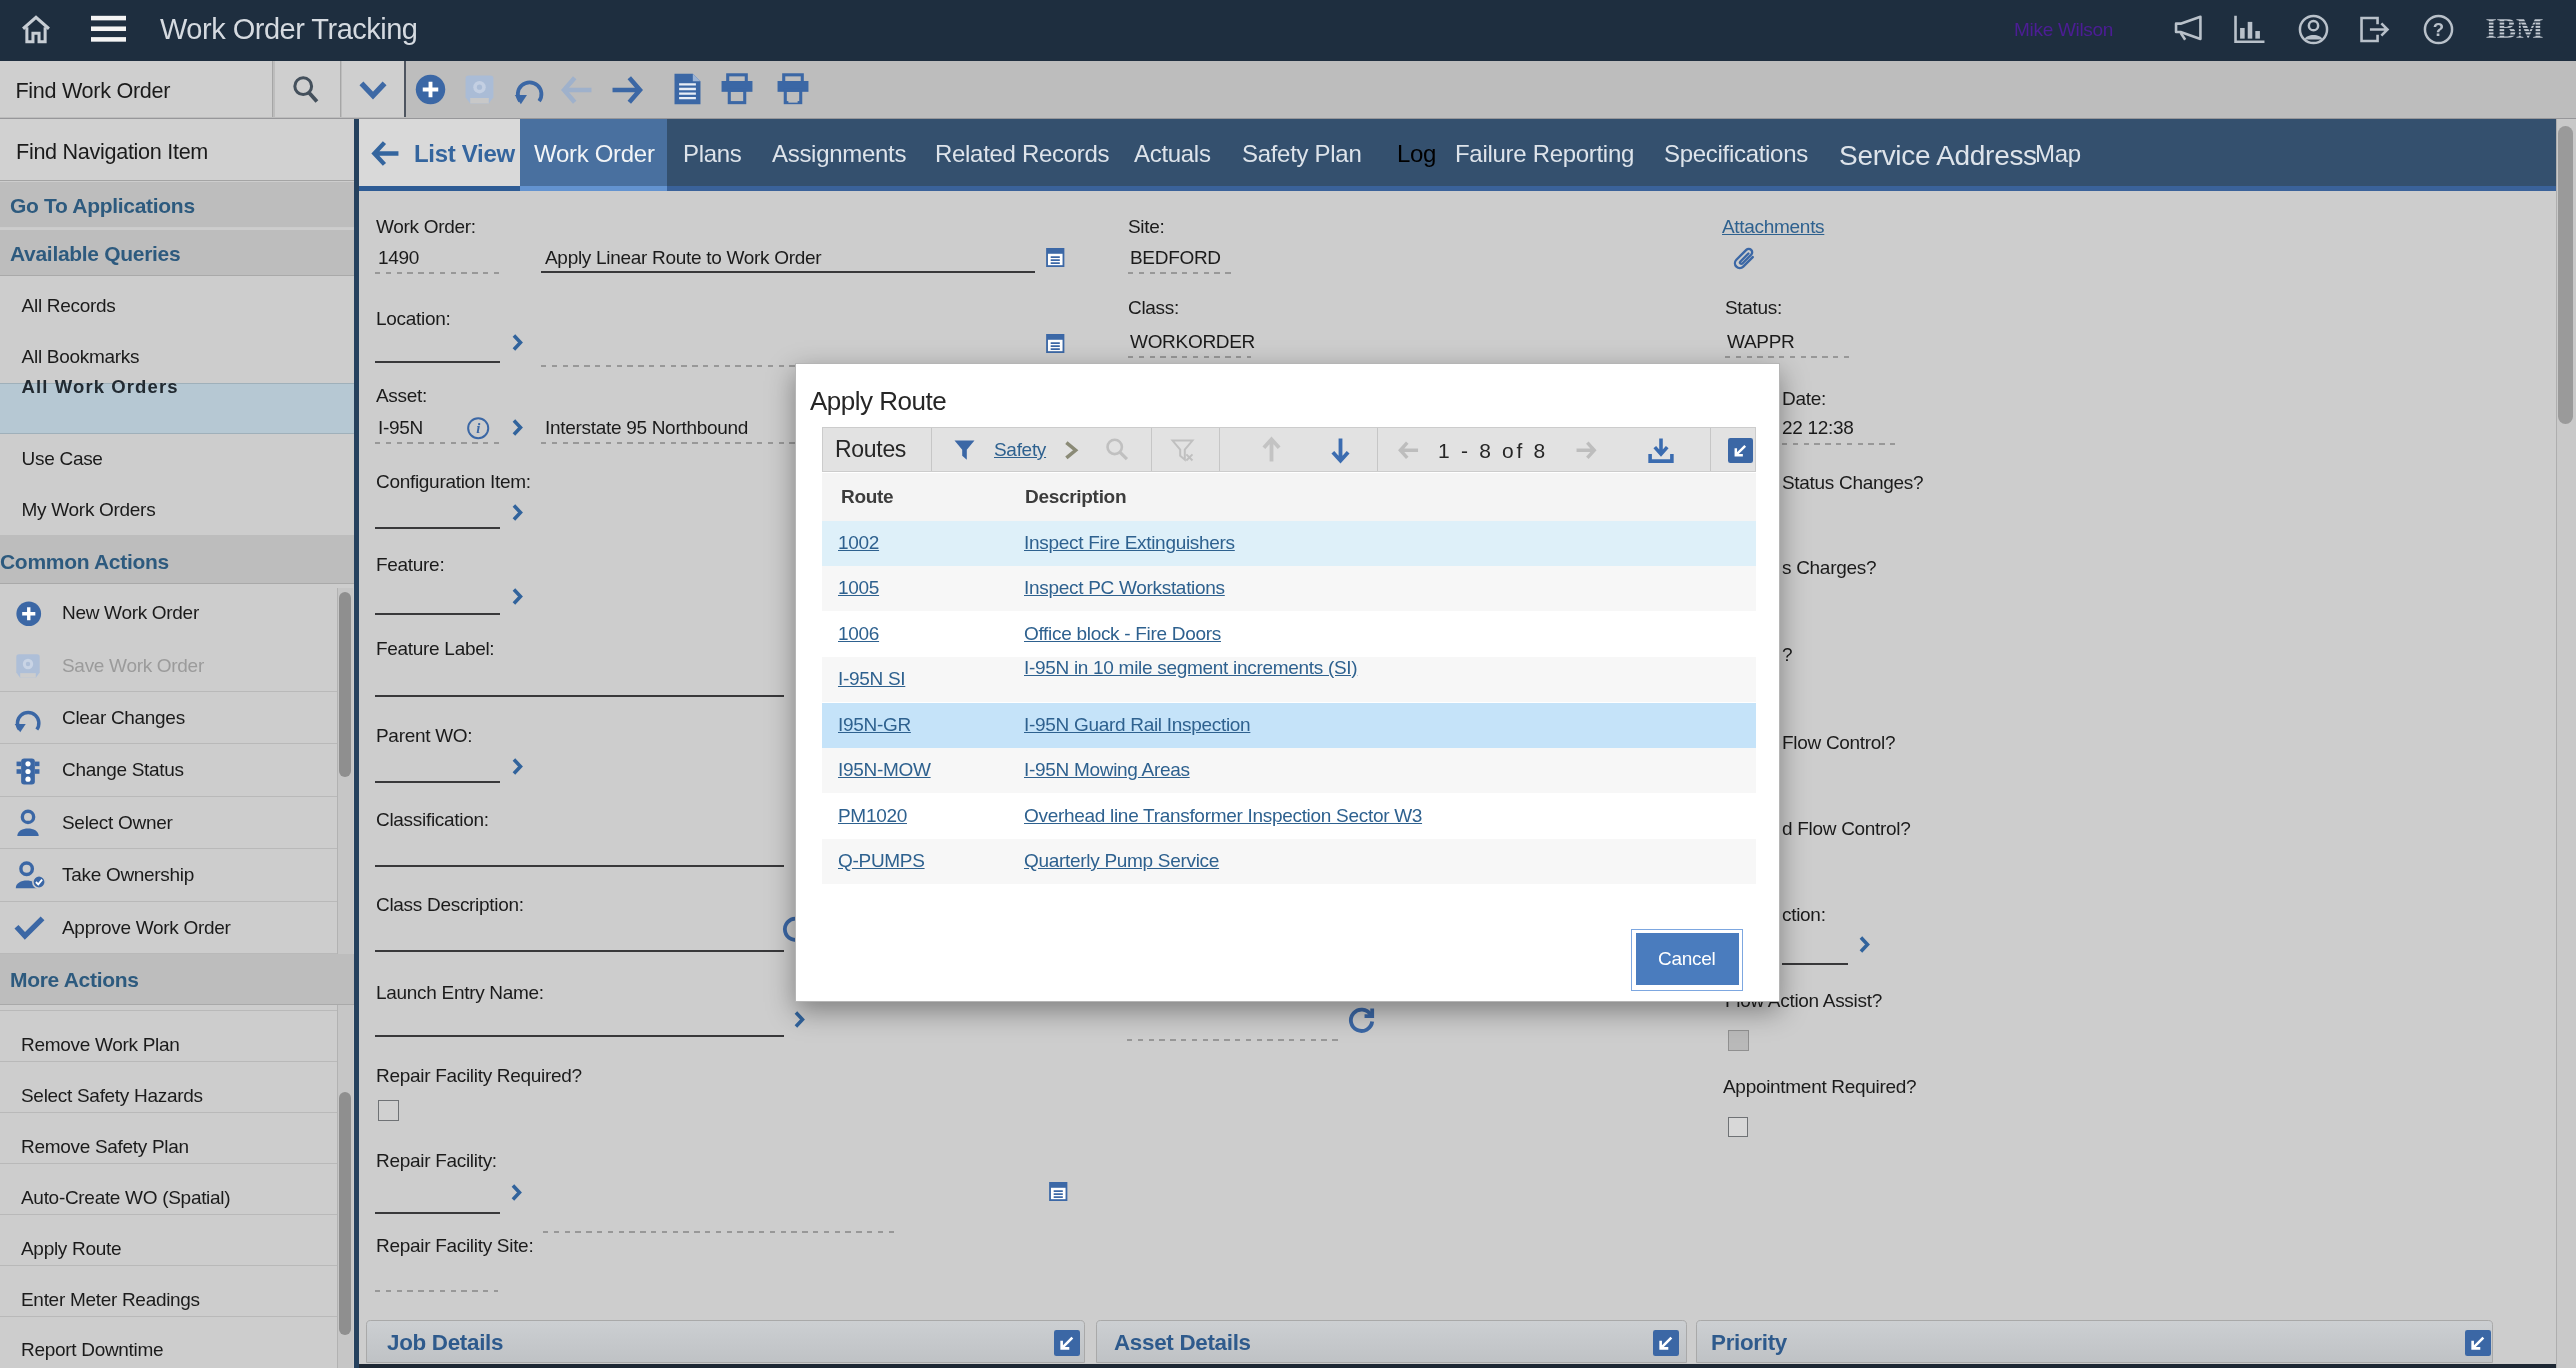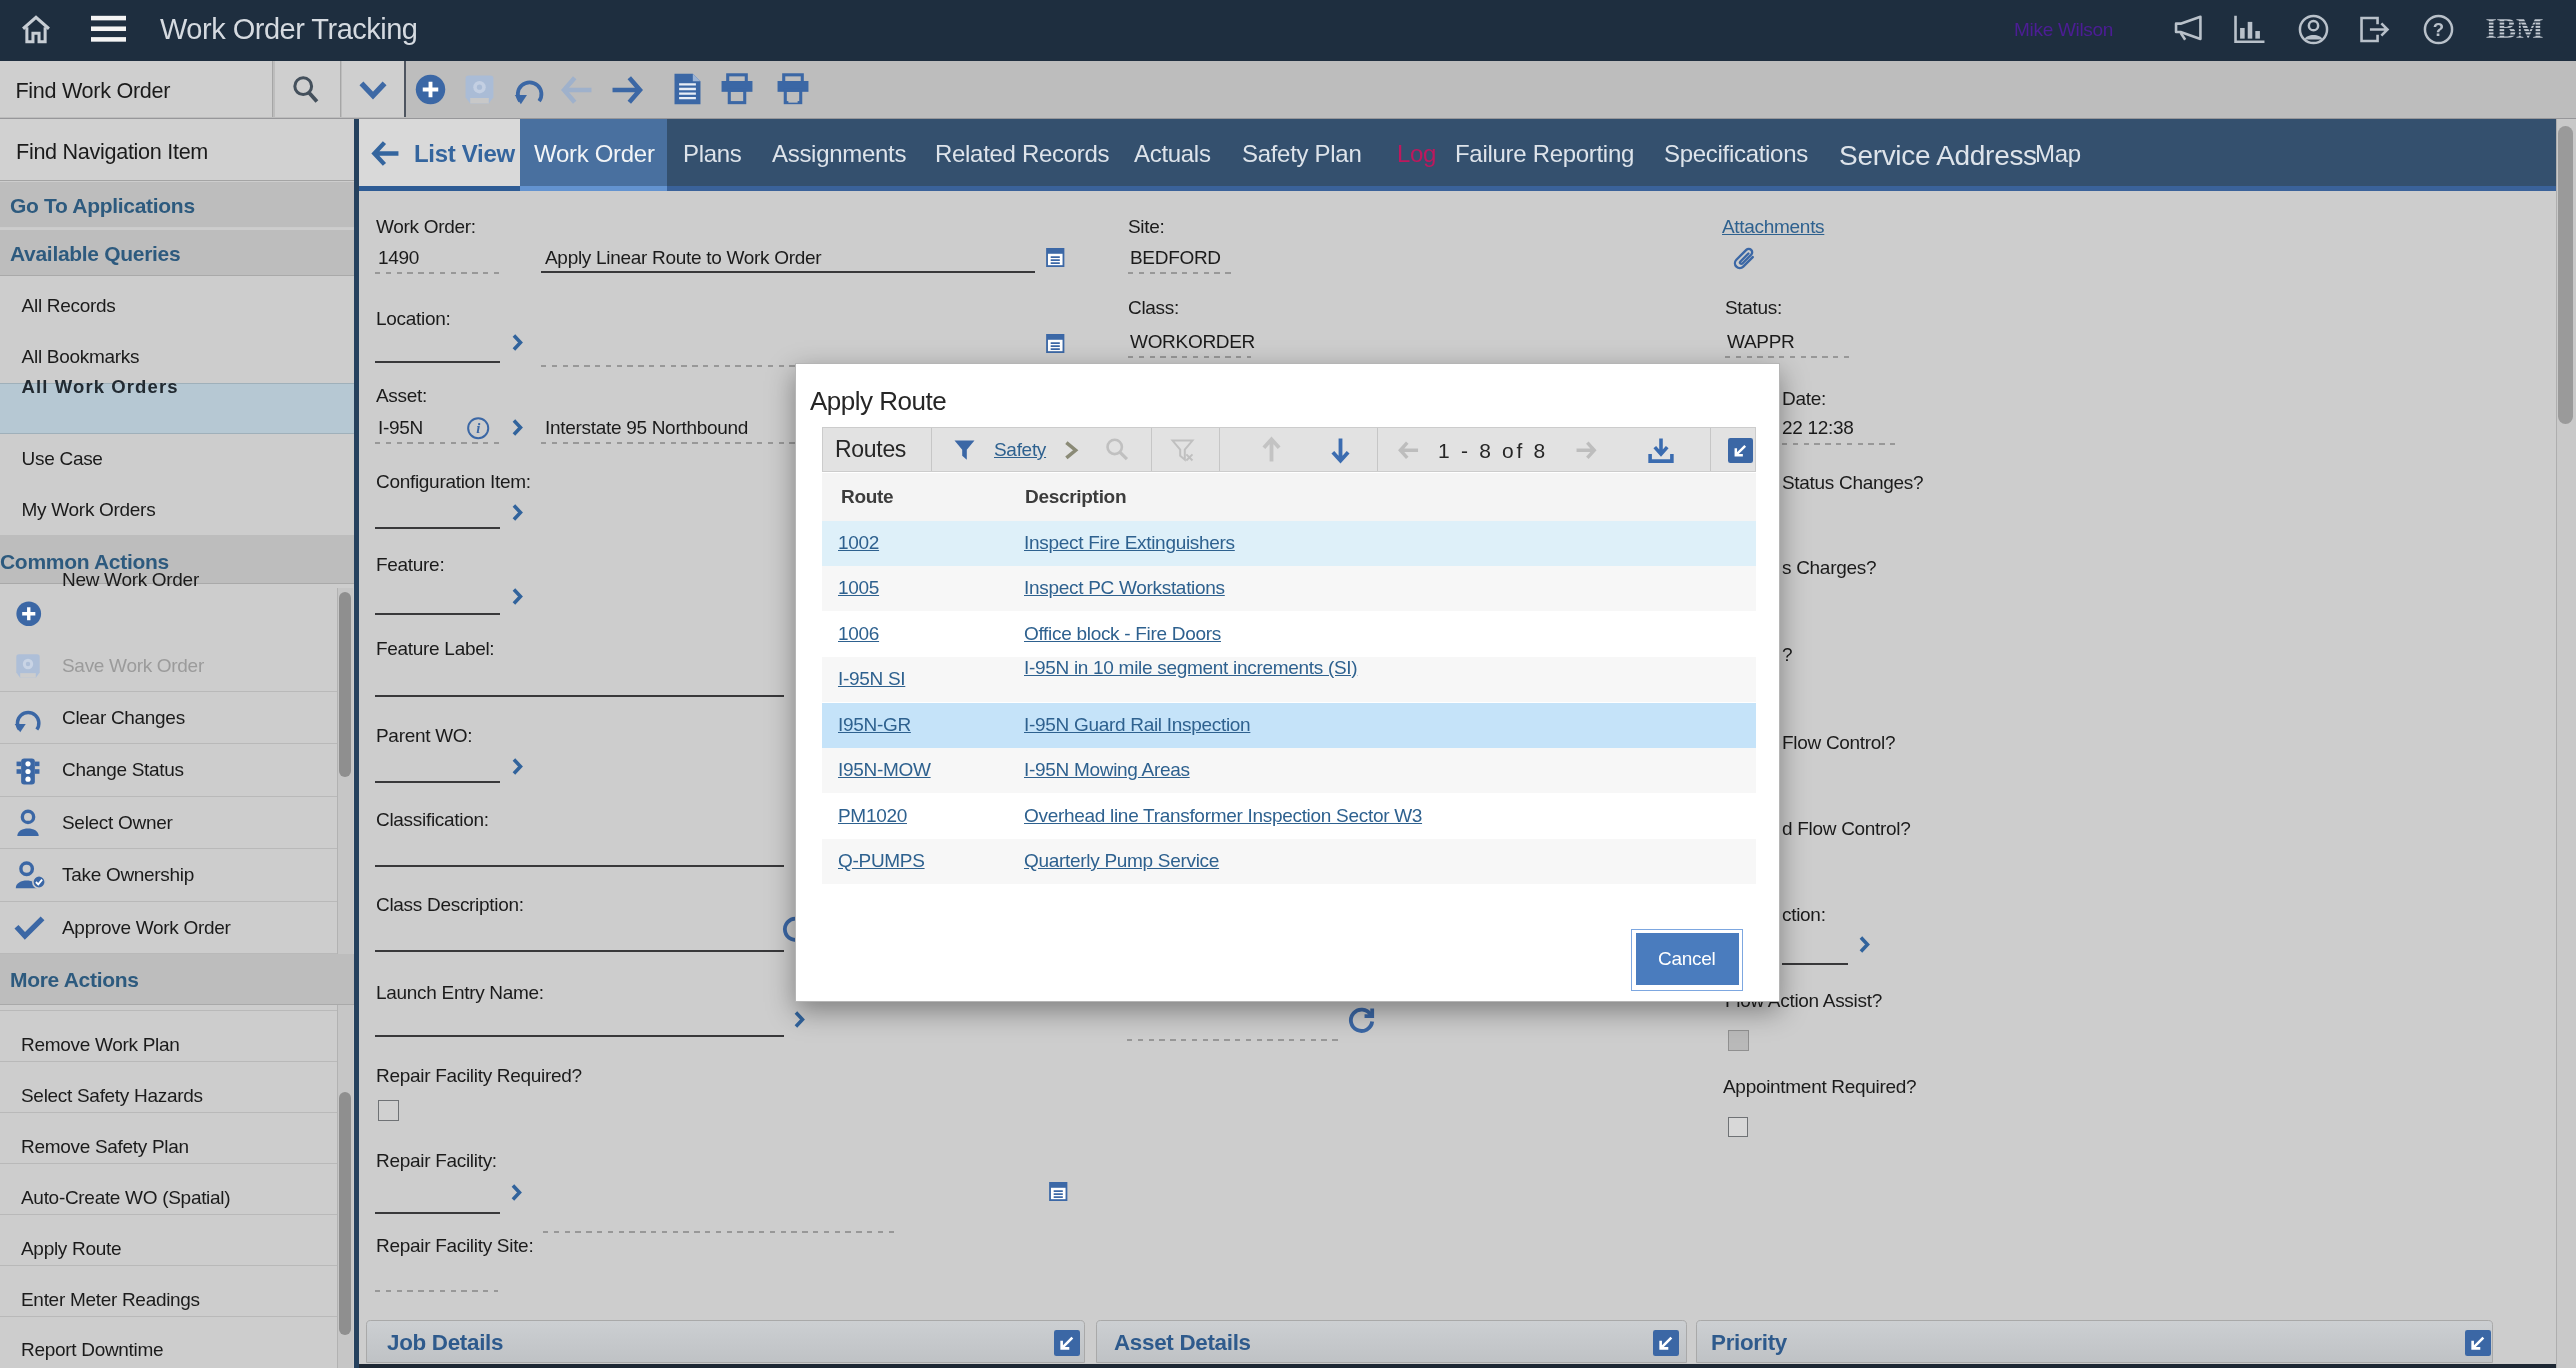--- a/index.html
+++ b/index.html
@@ -145,21 +145,21 @@
 <div class="t" style="left:414px;top:142px;font-size:24px;font-weight:bold;color:#34659e;">List View</div>
 
 <div class="abs" style="left:520px;top:119px;width:147px;height:67px;background:#49709f;"></div>
 <div class="abs" style="left:520px;top:186px;width:147px;height:5.4px;background:#6393d0;"></div>
 <div class="t" style="left:534px;top:142px;font-size:24px;color:#f2f4f6;">Work Order</div>
 <div class="t" style="left:683px;top:142px;font-size:24px;color:#dde3ea;">Plans</div>
 <div class="t" style="left:772px;top:142px;font-size:24px;color:#dde3ea;">Assignments</div>
 <div class="t" style="left:935px;top:142px;font-size:24px;color:#dde3ea;">Related Records</div>
 <div class="t" style="left:1134px;top:142px;font-size:24px;color:#dde3ea;">Actuals</div>
 <div class="t" style="left:1242px;top:142px;font-size:24px;color:#dde3ea;">Safety Plan</div>
-<div class="t" style="left:1397px;top:142px;font-size:24px;color:#be185d;">Log</div>
+<div class="t" style="left:1397px;top:142px;font-size:24px;color:#000000;">Log</div>
 <div class="t" style="left:1455px;top:142px;font-size:24px;color:#dde3ea;">Failure Reporting</div>
 <div class="t" style="left:1664px;top:142px;font-size:24px;color:#dde3ea;">Specifications</div>
 <div class="t" style="left:1839px;top:142px;font-size:28px;color:#dde3ea;">Service Address</div>
 <div class="t" style="left:2035px;top:142px;font-size:24px;color:#dde3ea;">Map</div>
 
 <div class="abs" style="left:0;top:119px;width:355px;height:1249px;background:#cdcdcd;"></div>
 <div class="abs" style="left:354px;top:119px;width:4.6px;height:1249px;background:#25415e;"></div>
 <div class="abs" style="left:0;top:119px;width:354px;height:62px;background:#d1d1d1;border-bottom:1.5px solid #a5a5a5;"></div>
 <div class="t" style="left:16px;top:141px;font-size:21.6px;letter-spacing:-0.3px;">Find Navigation Item</div>
 <div class="abs" style="left:0;top:182px;width:354px;height:46px;background:#bdbdbd;border-bottom:1.5px solid #cbcbcb;"></div>
@@ -172,21 +172,21 @@
 <div class="t" style="left:21.6px;top:378px;font-weight:bold;font-size:18.5px;letter-spacing:1.1px;color:#222a31;">All Work Orders</div>
 <div class="t" style="left:21.6px;top:449px;">Use Case</div>
 <div class="t" style="left:21.6px;top:500px;">My Work Orders</div>
 <div class="abs" style="left:0;top:535px;width:354px;height:49px;background:#bdbdbd;border-bottom:1.5px solid #a9a9a9;"></div>
 <div class="t" style="left:0;top:551px;font-weight:bold;font-size:21px;color:#2d5a7e;">Common Actions</div>
 
 <svg style="left:16px;top:601px" width="25.5" height="25.5" viewBox="0 0 33 33">
   <circle cx="16.5" cy="16.5" r="16" fill="#3b67a5"></circle>
   <path d="M16.5 8 V25 M8 16.5 H25" stroke="#fff" stroke-width="4.4"></path>
 </svg>
-<div class="t" style="left:62px;top:570px;">New Work Order</div>
+<div class="t" style="left:62px;top:603px;">New Work Order</div>
 <svg style="left:15.4px;top:653px" width="26" height="26" viewBox="0 0 40 40">
   <path d="M2 6 Q2 2 6 2 H34 Q38 2 38 6 V30 L32 38 H8 L2 30 Z" fill="#aebfd8"></path>
   <circle cx="20" cy="17" r="8" fill="#c9d4e5"></circle>
   <circle cx="20" cy="17" r="3.4" fill="#aebfd8"></circle>
   <rect x="8" y="31" width="24" height="7" fill="#cdcdcd"></rect>
 </svg>
 <div class="t" style="left:62px;top:656px;color:#9b9b9b;">Save Work Order</div>
 <svg style="left:14px;top:703px" width="29" height="31" viewBox="0 0 42 44">
   <path d="M8 38 A 15.5 15.5 0 1 1 33 38" fill="none" stroke="#3b67a5" stroke-width="5"></path>
   <path d="M1 30 L9 42 L17 30" fill="#3b67a5"></path>

